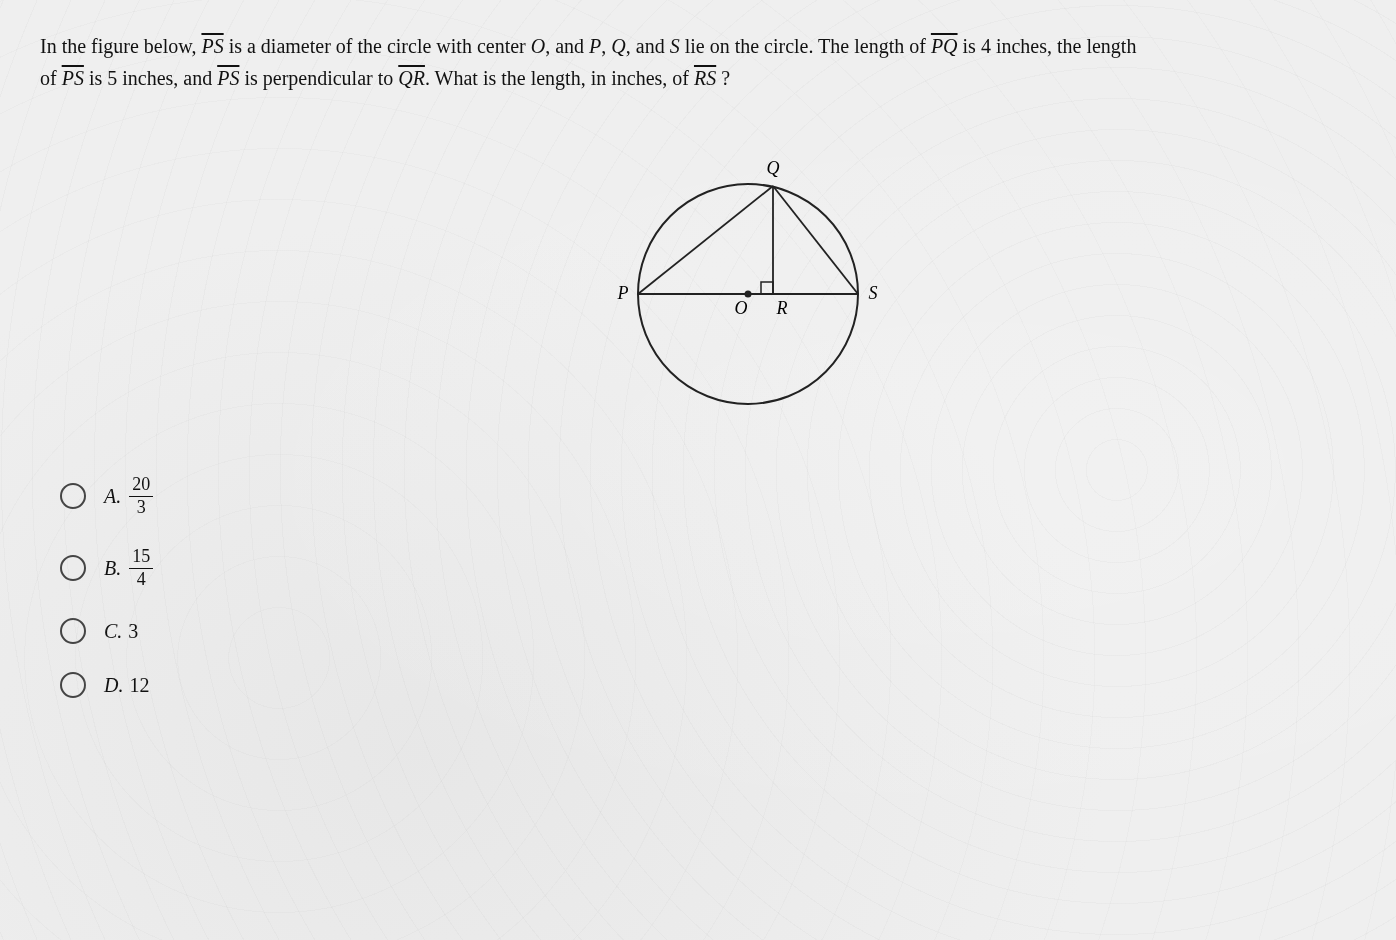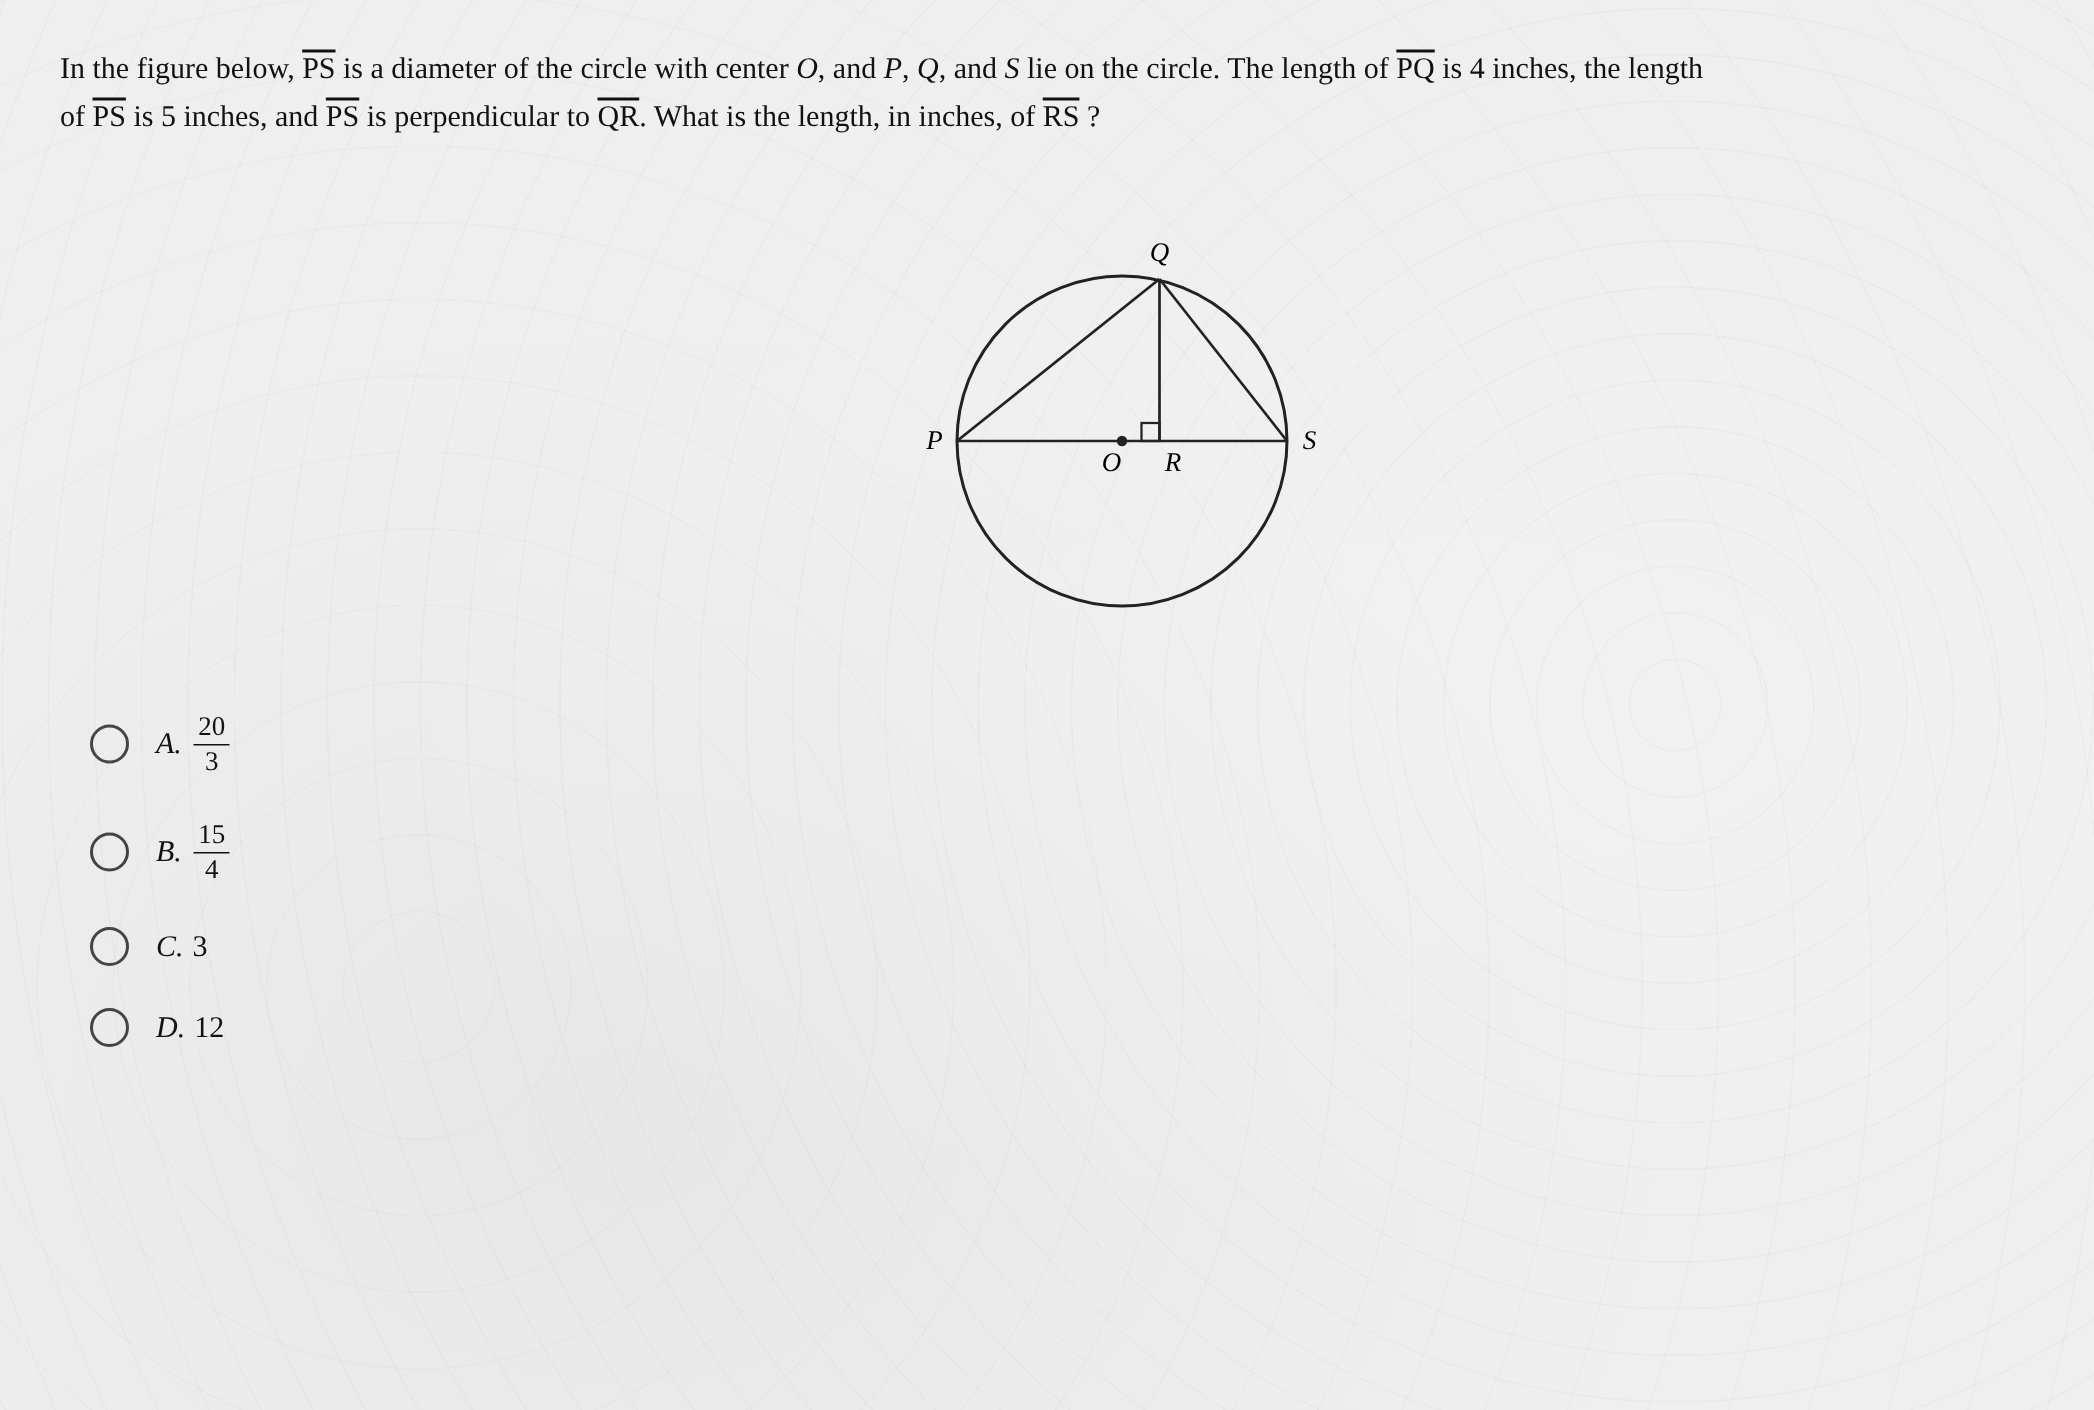--- a/index.html
+++ b/index.html
@@ -40,20 +40,21 @@
       font-size: 20px;
       line-height: 1.6;
       color: #111;
       max-width: 1100px;
       margin-bottom: 20px;
       position: relative;
     }
 
     .overline {
       text-decoration: overline;
+      font-style: italic;
       text-align: center;
     }
 
     .italic {
       font-style: italic;
     }
 
     
     .diagram-area {
       display: flex;

